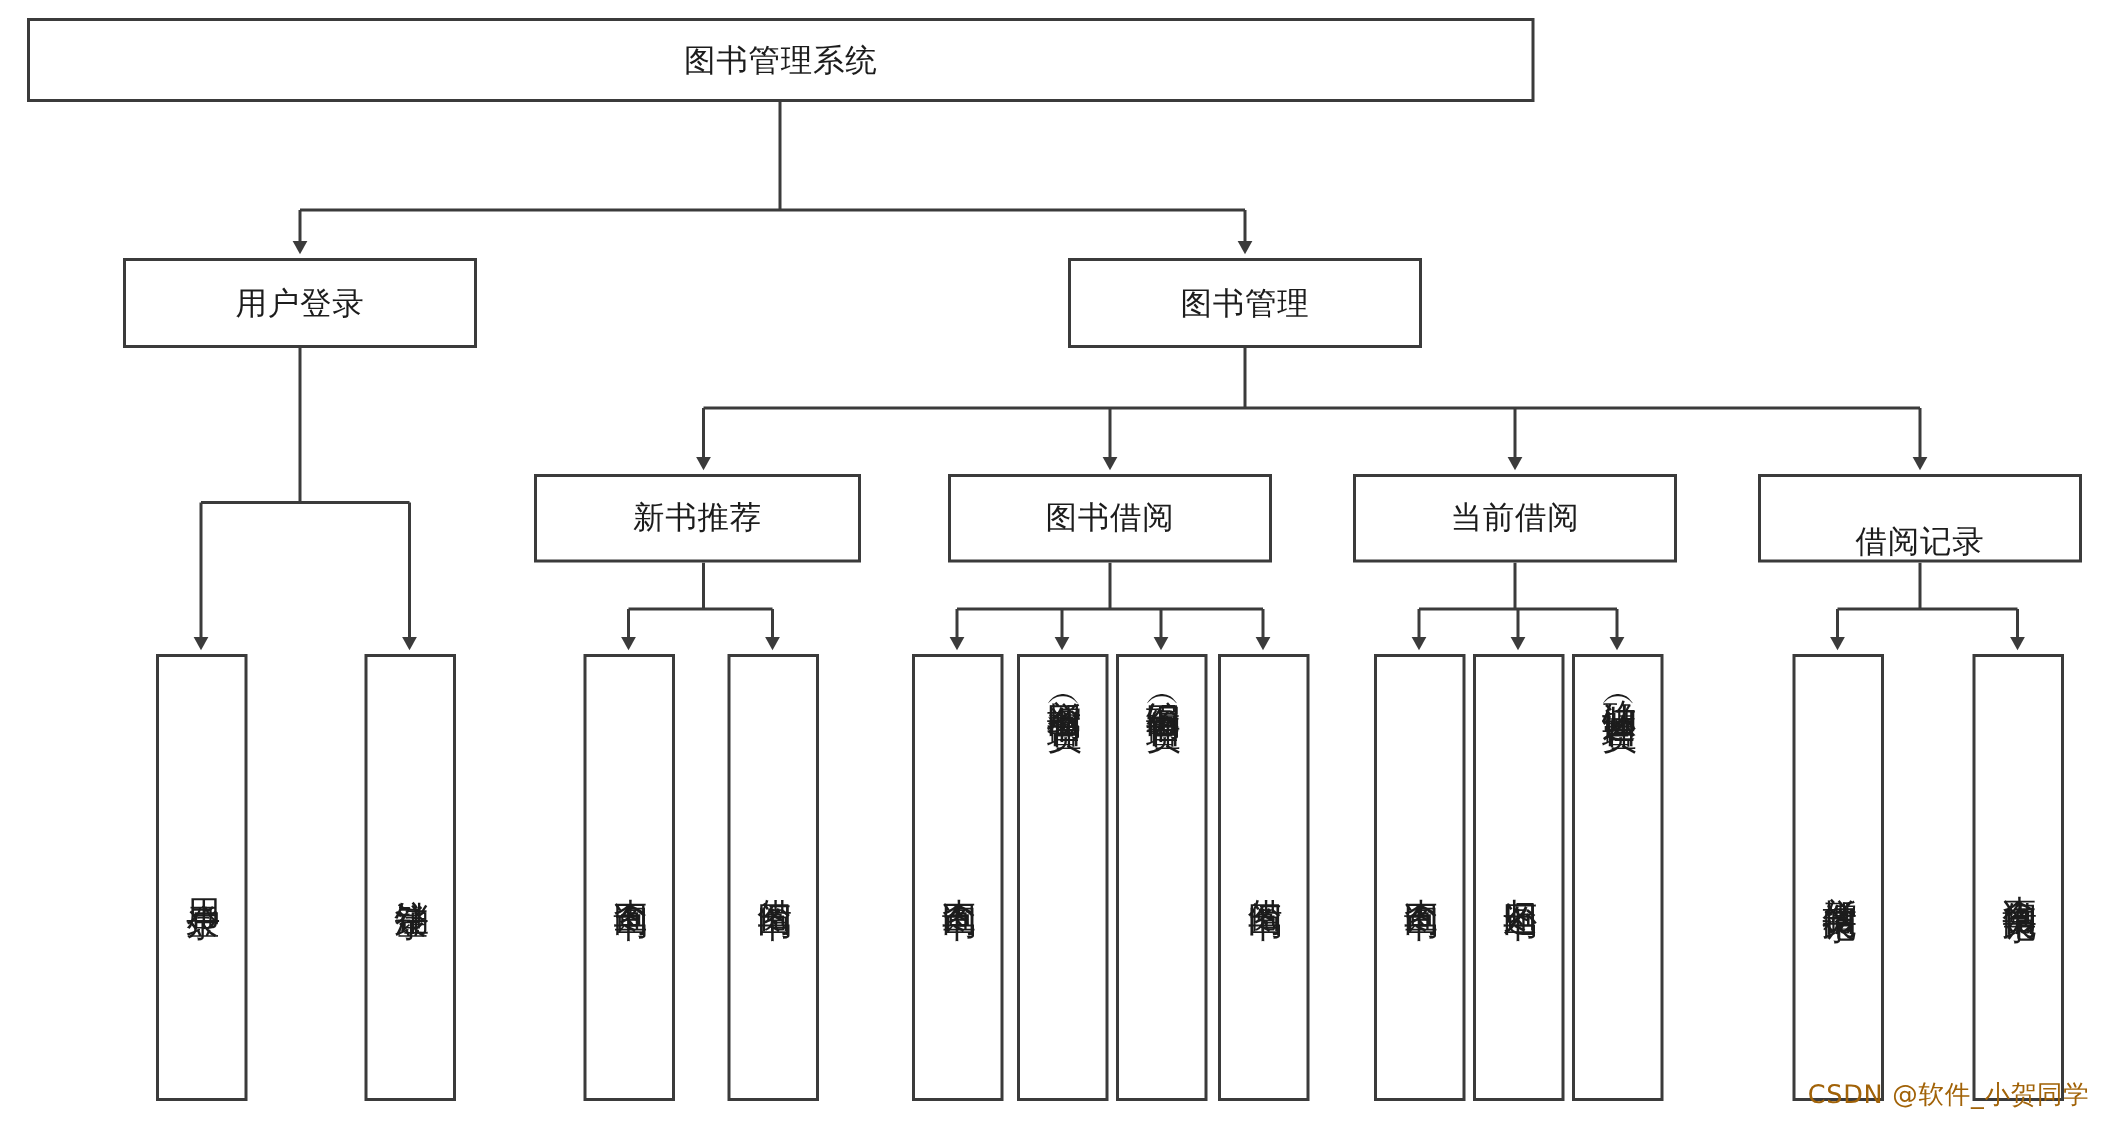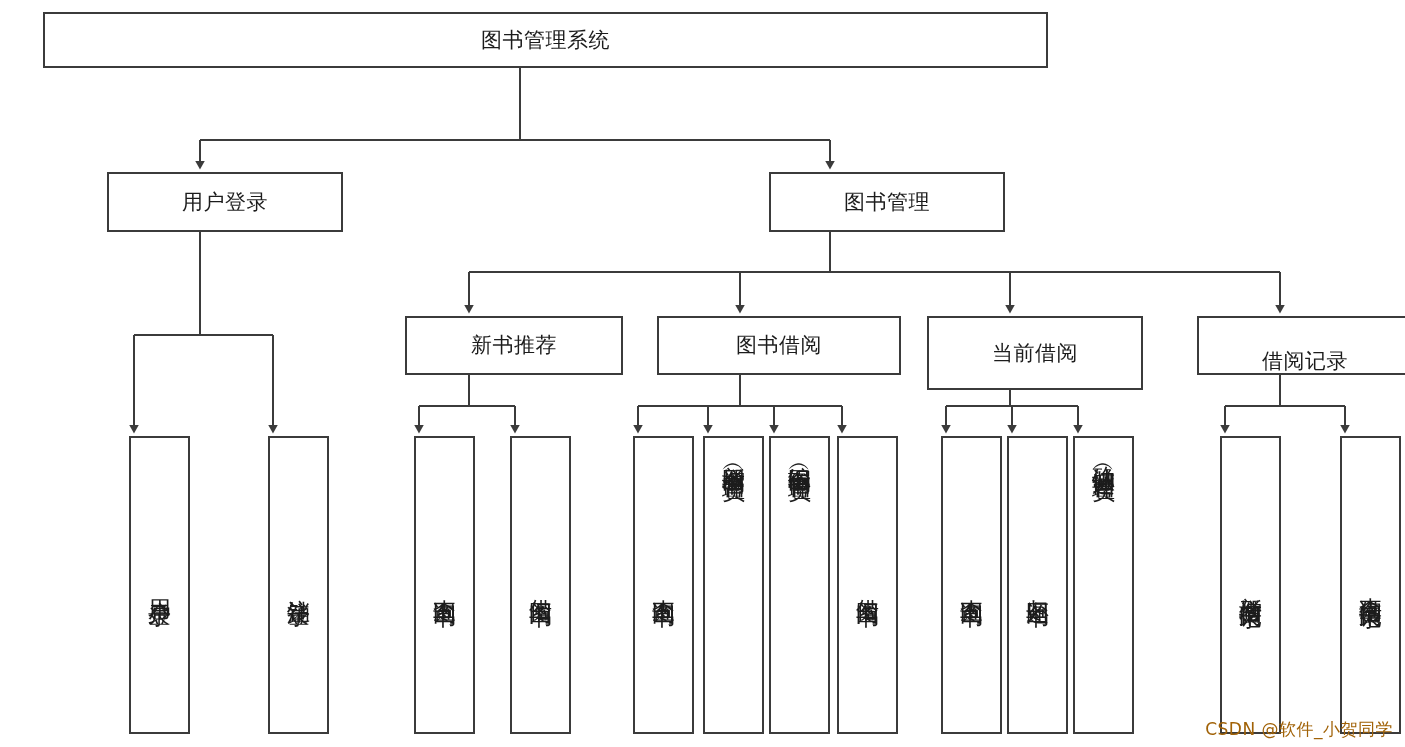--- a/index.html
+++ b/index.html
@@ -26,21 +26,20 @@
   }
   .node {
     position: absolute;
     box-sizing: border-box;
     background: #ffffff;
     border: 2px solid #3b3b3b;
     display: flex;
     align-items: center;
     justify-content: center;
     color: #1c1c1c;
-    margin-left: 25px;
   }
   .node .label {
     font-size: 21px;
     line-height: 1.15;
     letter-spacing: 0.5px;
     white-space: nowrap;
   }
   .node.vertical {
     align-items: flex-start;
     padding-top: 10px;
@@ -123,31 +122,31 @@
     </g>
   </svg>
 
   <div class="node" id="node-root" style="left: 18px; top: 12px; width: 1005px; height: 56px;">
     <span class="label">图书管理系统</span>
   </div>
 
   <div class="node" id="node-l2-0" style="left: 82px; top: 172px; width: 236px; height: 60px;">
     <span class="label">用户登录</span>
   </div>
-  <div class="node" id="node-l2-1" style="left: 744px; top: 172px; width: 236px; height: 60px;">
+  <div class="node" id="node-l2-1" style="left: 712px; top: 172px; width: 236px; height: 60px;">
     <span class="label">图书管理</span>
   </div>
 
-  <div class="node" id="node-l3-0" style="left: 380px; top: 316px; width: 218px; height: 59px;">
+  <div class="node" id="node-l3-0" style="left: 356px; top: 316px; width: 218px; height: 59px;">
     <span class="label">新书推荐</span>
   </div>
-  <div class="node" id="node-l3-1" style="left: 632px; top: 316px; width: 244px; height: 59px;">
+  <div class="node" id="node-l3-1" style="left: 632px; top: 316px; width: 216px; height: 59px;">
     <span class="label">图书借阅</span>
   </div>
-  <div class="node" id="node-l3-2" style="left: 902px; top: 316px; width: 216px; height: 74px;">
+  <div class="node" id="node-l3-2" style="left: 902px; top: 316px; width: 216px; height: 59px;">
     <span class="label">当前借阅</span>
   </div>
   <div class="node" id="node-l3-3" style="left: 1172px; top: 316px; width: 216px; height: 59px; align-items: flex-end;">
     <span class="label">借阅记录</span>
   </div>
 
   <div class="node vertical mid" id="node-leaf-0" style="left: 104px; top: 436px; width: 61px; height: 298px;">
     <span class="label">用户登录</span>
   </div>
   <div class="node vertical mid" id="node-leaf-1" style="left: 243px; top: 436px; width: 61px; height: 298px;">

